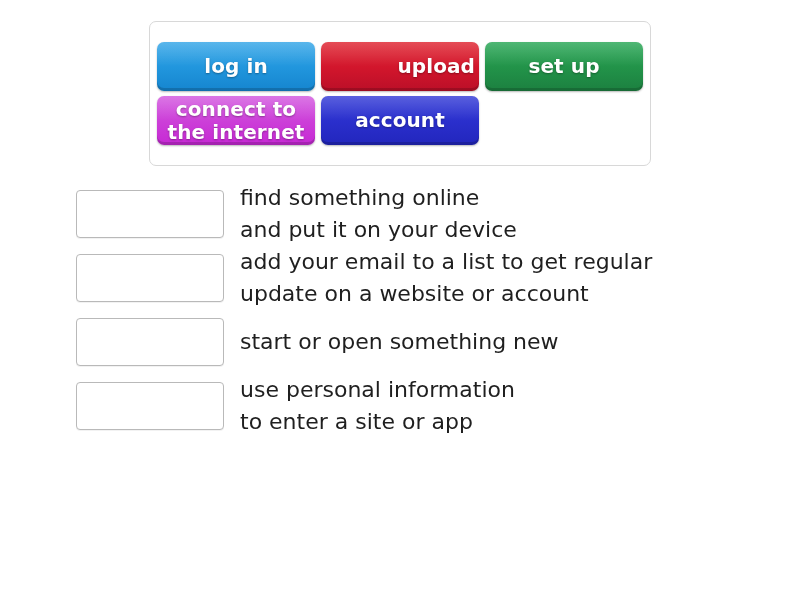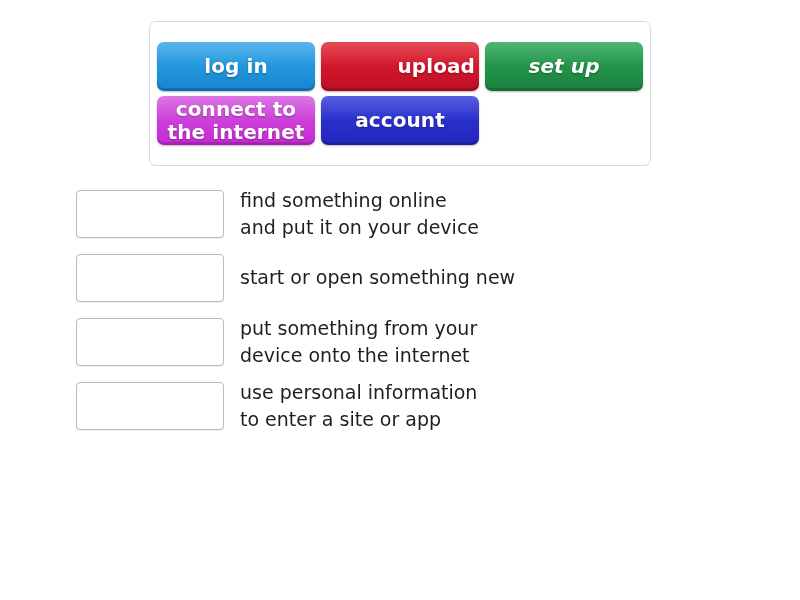--- a/index.html
+++ b/index.html
@@ -65,21 +65,21 @@
   }
   .tile-label { position: relative; z-index: 2; padding: 0 4px; }
 
   .tile.blue   { background: linear-gradient(to bottom, #3aa8e8 0%, #2196dd 52%, #1585cf 100%);
                  box-shadow: inset 0 -3px 0 rgba(0,0,0,0.17), 0 1px 2px rgba(0,0,0,0.28); }
   .tile.red    { background: linear-gradient(to bottom, #e02a36 0%, #d2162c 52%, #bb0f28 100%);
                  box-shadow: inset 0 -3px 0 rgba(0,0,0,0.17), 0 1px 2px rgba(0,0,0,0.28); justify-content: flex-end; }
   .tile.orange { background: linear-gradient(to bottom, #fb8a1b 0%, #f57c09 52%, #ea7102 100%);
                  box-shadow: inset 0 -3px 0 rgba(0,0,0,0.17), 0 1px 2px rgba(0,0,0,0.28); }
   .tile.green  { background: linear-gradient(to bottom, #2ea95a 0%, #229349 52%, #1c8040 100%);
-                 box-shadow: inset 0 -3px 0 rgba(0,0,0,0.17), 0 1px 2px rgba(0,0,0,0.28); font-style: italic; }
+                 box-shadow: inset 0 -3px 0 rgba(0,0,0,0.17), 0 1px 2px rgba(0,0,0,0.28); }
   .tile.violet { background: linear-gradient(to bottom, #d45ce0 0%, #cc3fd8 52%, #c629d4 100%);
                  box-shadow: inset 0 -3px 0 rgba(0,0,0,0.17), 0 1px 2px rgba(0,0,0,0.28); }
   .tile.indigo { background: linear-gradient(to bottom, #3941d8 0%, #2a2fcc 52%, #2226bd 100%);
                  box-shadow: inset 0 -3px 0 rgba(0,0,0,0.17), 0 1px 2px rgba(0,0,0,0.28); }
 
   
   .rows {
     position: absolute;
     left: 76px;
     top: 189px;
@@ -96,21 +96,21 @@
     min-width: 148px;
     height: 48px;
     box-sizing: border-box;
     border: 1px solid #b9b9b9;
     border-radius: 4px;
     background: #ffffff;
     box-shadow: 0 1px 0 rgba(0,0,0,0.05);
   }
   .definition {
     margin-left: 16px;
-    font-size: 19px;
+    font-size: 22px;
     line-height: 1.42;
     color: #1f1f1f;
     white-space: pre-line;
   }
 </style>
 </head>
 <body>
 
 <div class="tiles-panel">
   <div class="tiles-grid">
@@ -141,32 +141,32 @@
 </div>
 
 <div class="rows">
 
   <div class="row">
     <div class="drop-slot"></div>
     <div class="definition">find something online
 and put it on your device</div>
   </div>
 
+  <div class="row">
+    <div class="drop-slot"></div>
+    <div class="definition">add your email to a list to get regular
+update on a website or account</div>
+  </div>
 
 
   <div class="row">
     <div class="drop-slot"></div>
     <div class="definition">start or open something new</div>
   </div>
 
-  <div class="row">
-    <div class="drop-slot"></div>
-    <div class="definition">put something from your
-device onto the internet</div>
-  </div>
 
   <div class="row">
     <div class="drop-slot"></div>
     <div class="definition">use personal information
 to enter a site or app</div>
   </div>
 
 </div>
 
 </body></html>

